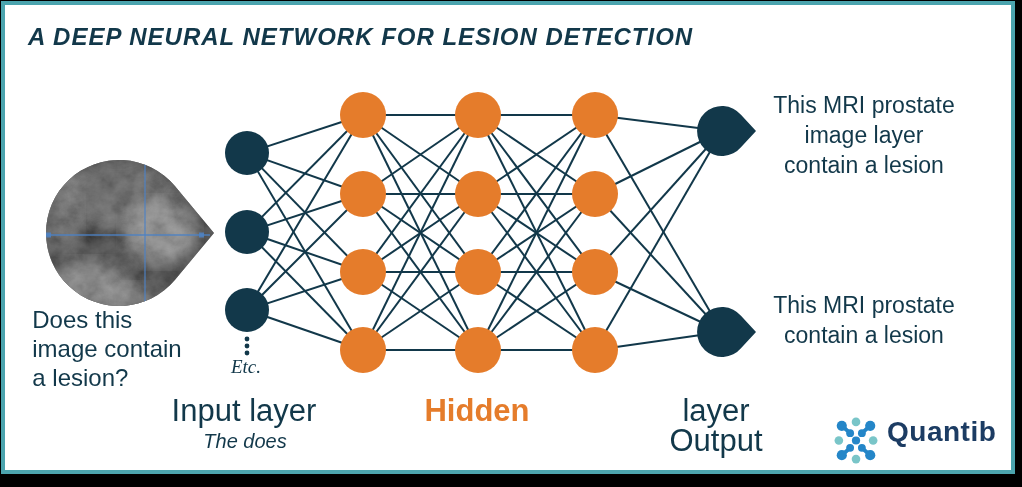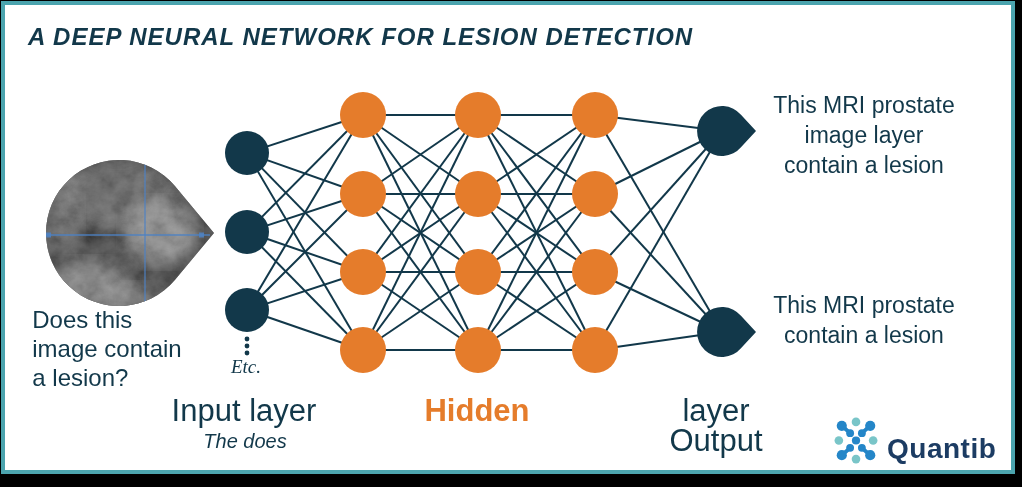--- a/index.html
+++ b/index.html
@@ -41,21 +41,21 @@
   }
   #input-label{left:244px;top:396px;}
   #input-sub{left:245px;top:426px;font-size:20px;font-style:italic;}
   #hidden-label{left:477px;top:396px;font-weight:bold;color:var(--orange);line-height:29px;}
   #output-label{left:716px;top:396px;}
   #etc{
     position:absolute;left:246px;top:356px;transform:translateX(-50%);
     font-size:19px;font-style:italic;color:var(--dark);font-family:Liberation Serif, serif;
   }
   .logo{
-    position:absolute;left:833px;top:416px;display:flex;align-items:flex-end;gap:8px;
+    position:absolute;left:833px;top:416px;display:flex;align-items:flex-start;gap:8px;
   }
   .logo-text{
     font-size:28px;font-weight:bold;color:var(--logo-text);letter-spacing:.5px;
   }
   .lb{fill:var(--logo-blue);}
   .lt{fill:var(--logo-teal);}
   .ls{stroke:var(--logo-blue);}
   .dk{fill:var(--dark);}
 </style>
 </head>

